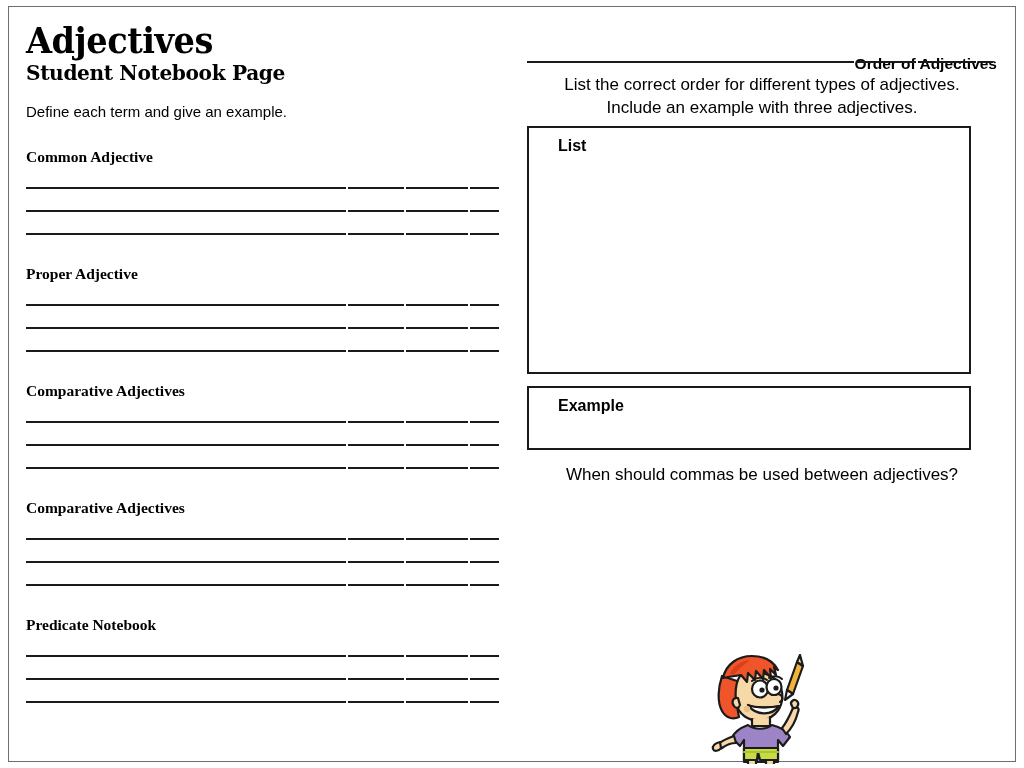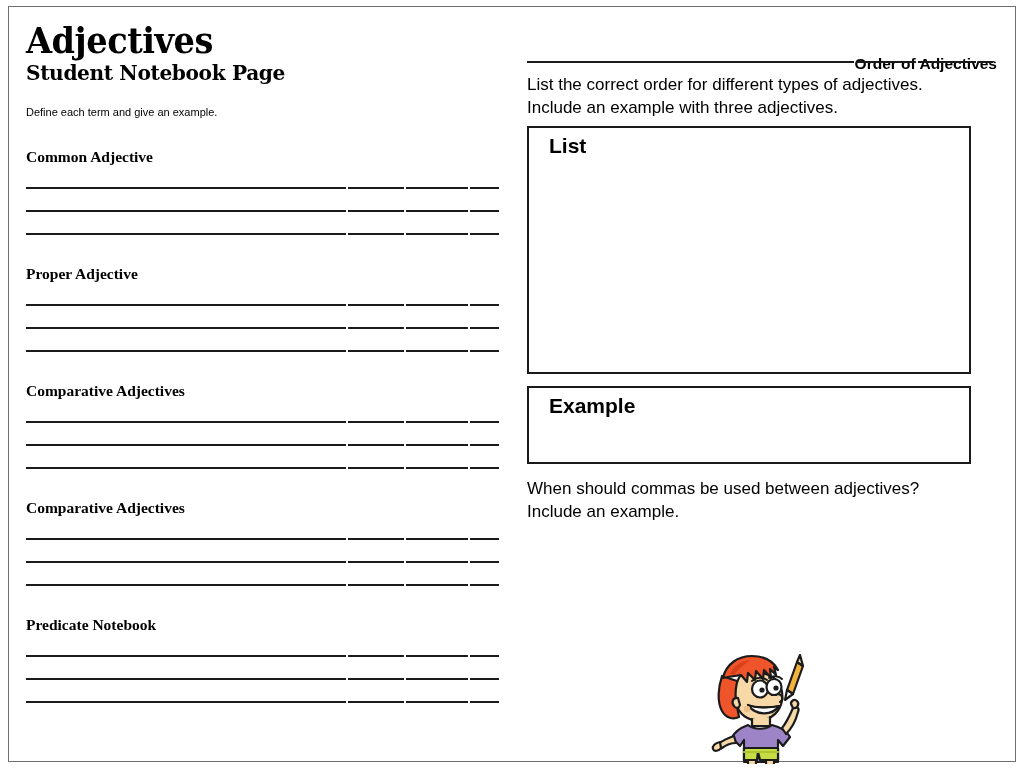--- a/index.html
+++ b/index.html
@@ -54,21 +54,21 @@
     font-family: "DejaVu Serif", serif;
     font-weight: bold;
     font-size: 21px;
     line-height: 24px;
     letter-spacing: -0.4px;
     margin: 0 0 16px 0;
     transform: scaleX(0.96);
     transform-origin: left center;
   }
   .instruction {
-    font-size: 11px;
+    font-size: 15px;
     line-height: 22px;
     margin: 0 0 24px 0;
   }
   .term-block { margin-bottom: 16px; }
   .term-heading {
     font-size: 15.5px;
     font-weight: bold;
     line-height: 20px;
     margin: 0 0 12px 0;
     font-family: Liberation Serif, serif;
@@ -100,37 +100,38 @@
     font-size: 15.5px;
     font-weight: bold;
     line-height: 21px;
     margin: 0;
     text-align: right;
   }
   .sec-text {
     font-size: 17px;
     line-height: 22.5px;
     margin: 0;
+    text-align: center;
   }
   .answer-box {
     border: 2px solid #1a1a1a;
     box-sizing: border-box;
     margin-top: 7px;
     position: relative;
   }
   .answer-box .box-label {
     position: absolute;
-    left: 20px;
+    left: 29px;
     top: 9px;
-    font-size: 21px;
+    font-size: 16px;
     font-weight: bold;
     line-height: 18px;
   }
   .box-list    { height: 248px; width: 444px; }
-  .box-example { height: 78px;  width: 444px; margin-top: 12px; }
+  .box-example { height: 64px;  width: 444px; margin-top: 12px; }
 
   .commas-block { margin-top: 14px; }
   .commas-rules { margin-top: 14px; }
   .commas-rules .rule { height: 21px; }
   .commas-rules .rule .seg.a { left: 0px;   width: 327px; }
   .commas-rules .rule .seg.b { left: 329px; width: 60px; }
   .commas-rules .rule .seg.c { left: 391px; width: 58px; }
   .commas-rules .rule .seg.d { left: 451px; width: 15px; }
 
   
@@ -291,21 +292,20 @@
         <span class="box-label">List</span>
       </div>
 
       <div class="answer-box box-example">
         <span class="box-label">Example</span>
       </div>
     </div>
 
     <div class="commas-block">
       <div class="sec-text">When should commas be used between adjectives?</div>
-      <div class="sec-text">Include an example.</div>
 
       <div class="commas-rules">
         <div class="rule">
             <span class="seg a"></span>
             <span class="seg b"></span>
             <span class="seg c"></span>
             <span class="seg d"></span>
           </div>
         <div class="rule">
             <span class="seg a"></span>

